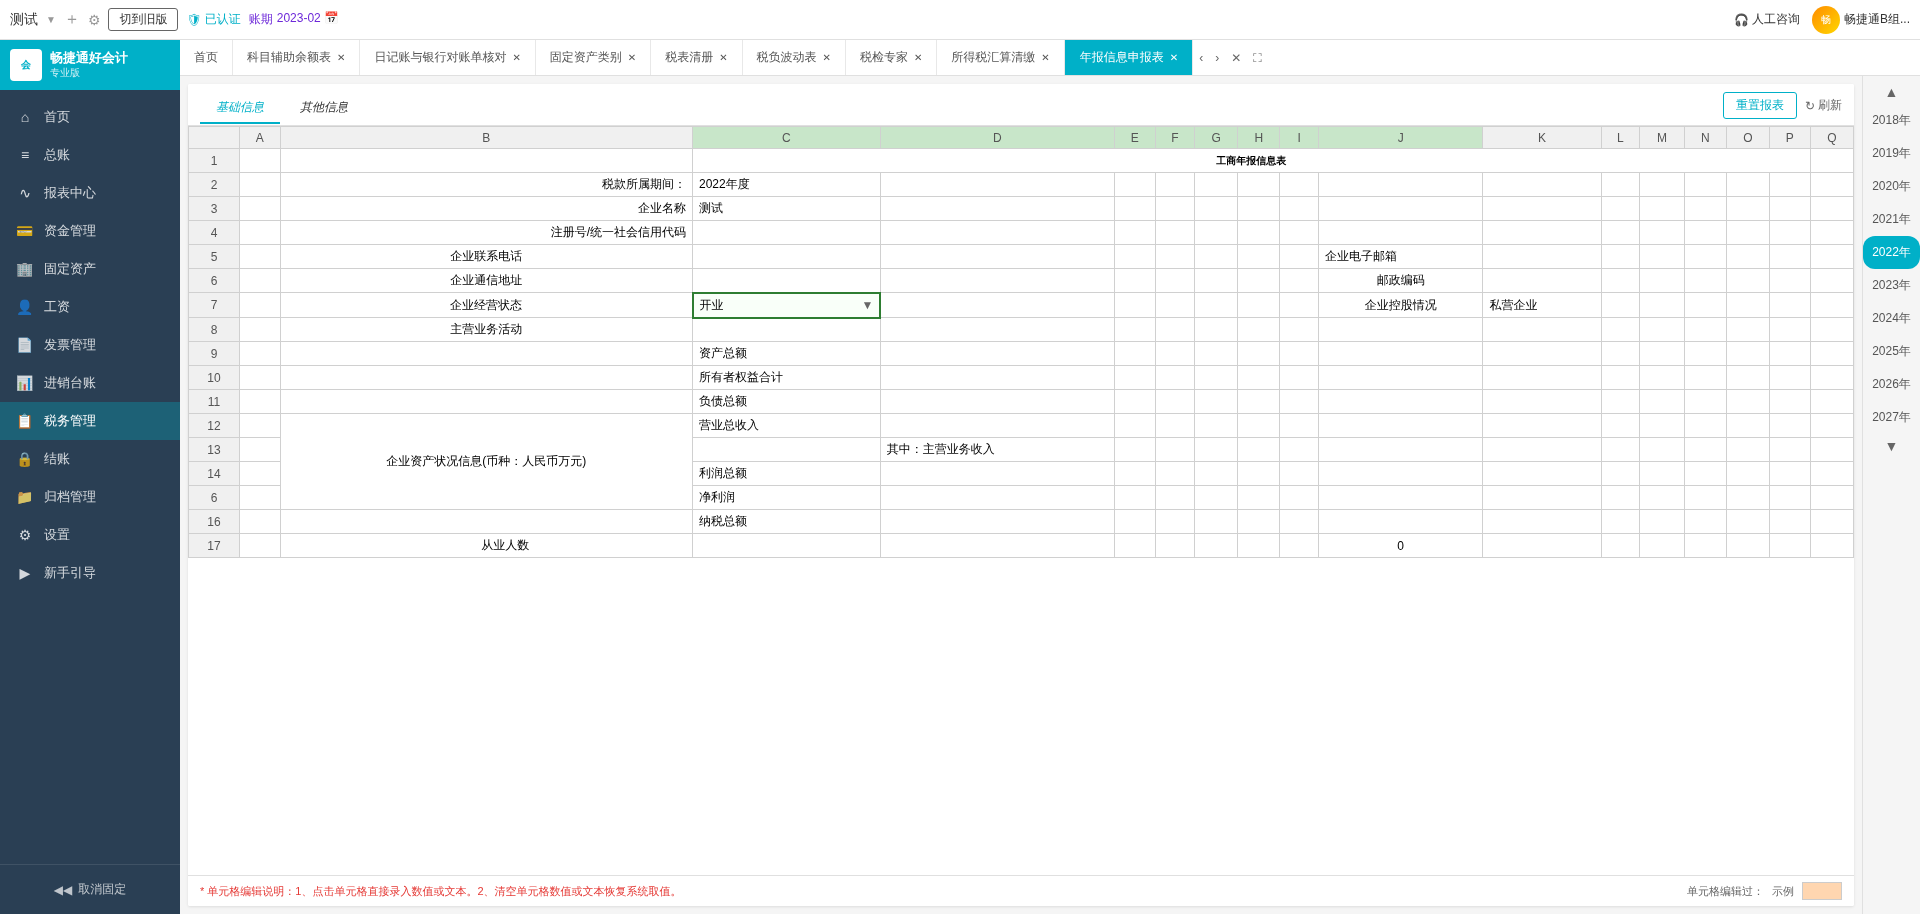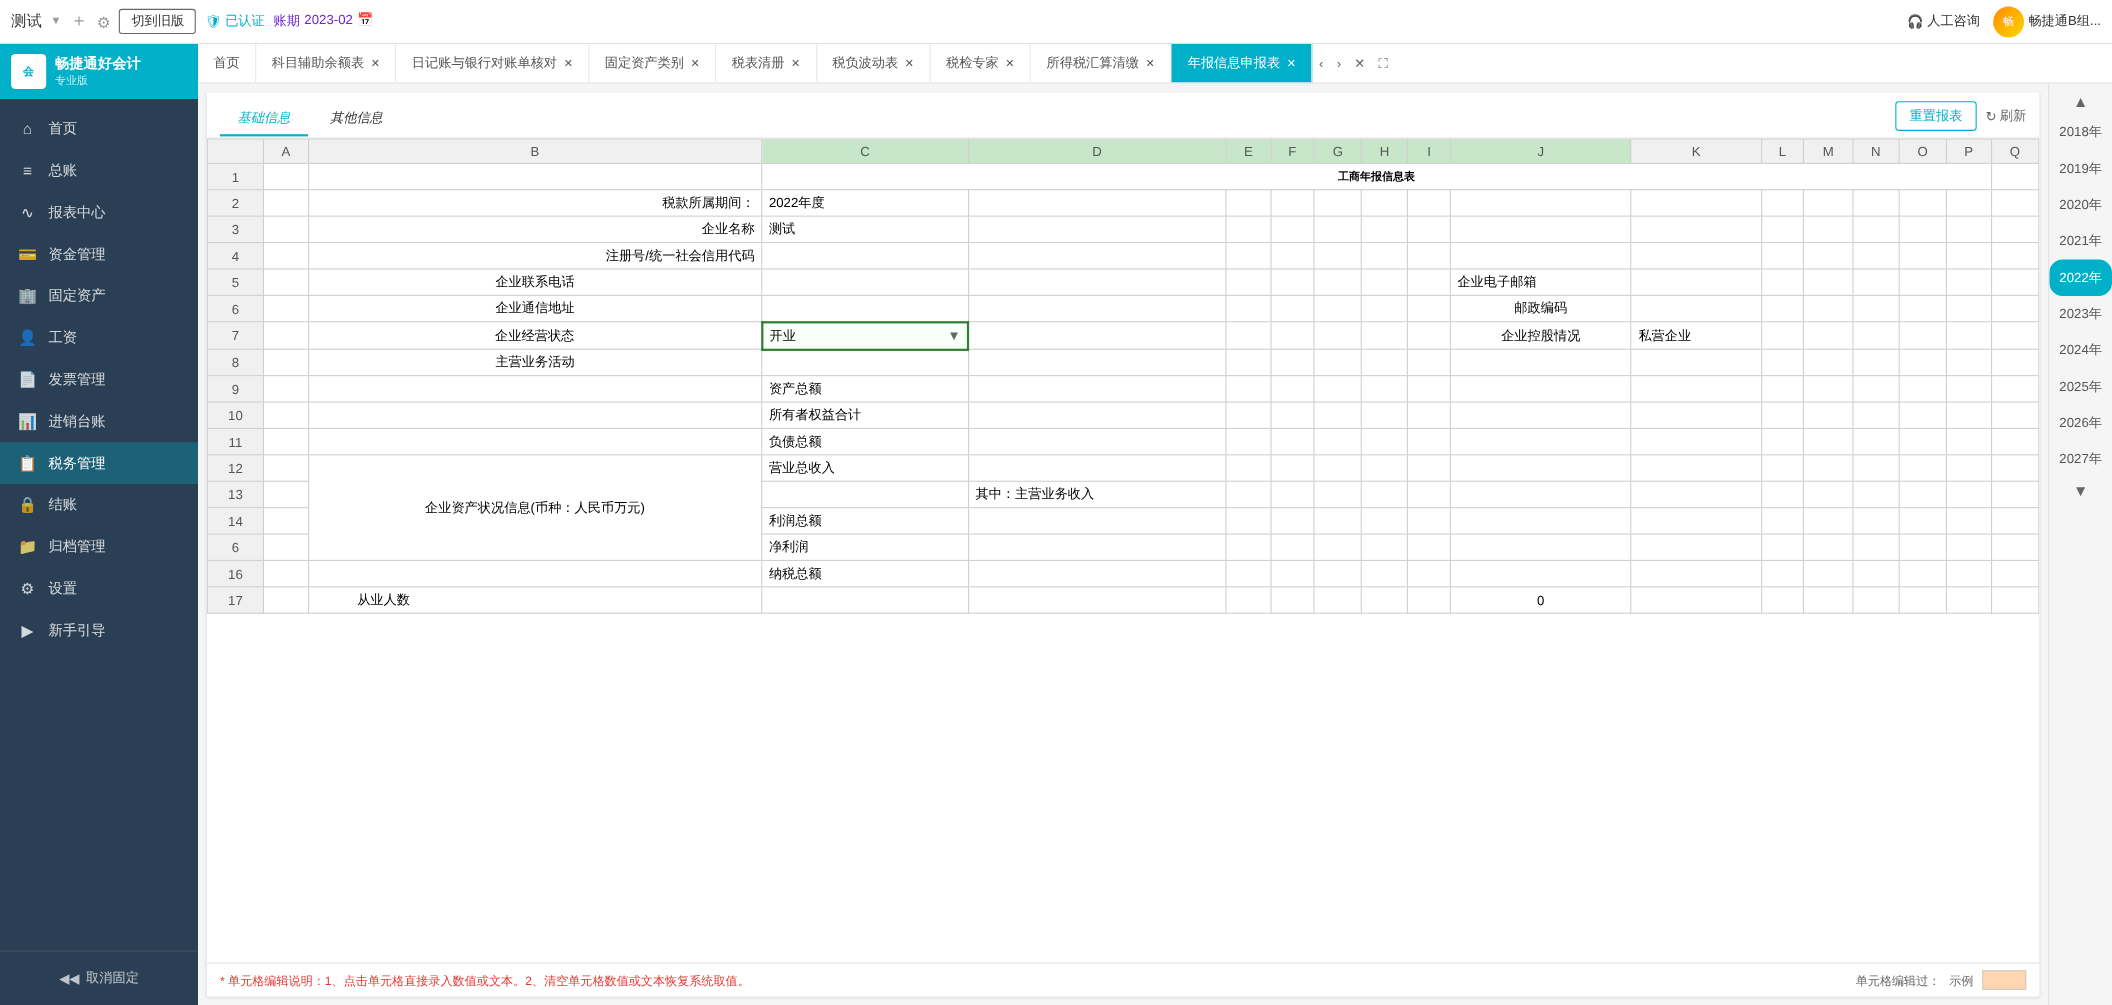--- a/index.html
+++ b/index.html
@@ -585,21 +585,21 @@
                   <td class="sheet-cell"></td>
                   <td class="sheet-cell"></td>
                   <td class="sheet-cell"></td>
                   <td class="sheet-cell"></td>
                   <td class="sheet-cell"></td>
                   <td class="sheet-cell"></td>
                 </tr>
                 <tr>
                   <td class="row-header">17</td>
                   <td class="sheet-cell"></td>
-                  <td class="sheet-cell" style="text-align: left; padding-left: 44px;">从业人数</td>
+                  <td class="sheet-cell" style="text-align: center; padding-left: 44px;">从业人数</td>
                   <td class="sheet-cell"></td>
                   <td class="sheet-cell"></td>
                   <td class="sheet-cell"></td>
                   <td class="sheet-cell"></td>
                   <td class="sheet-cell"></td>
                   <td class="sheet-cell"></td>
                   <td class="sheet-cell"></td>
                   <td class="sheet-cell" style="text-align: center;">0</td>
                   <td class="sheet-cell"></td>
                   <td class="sheet-cell"></td>

